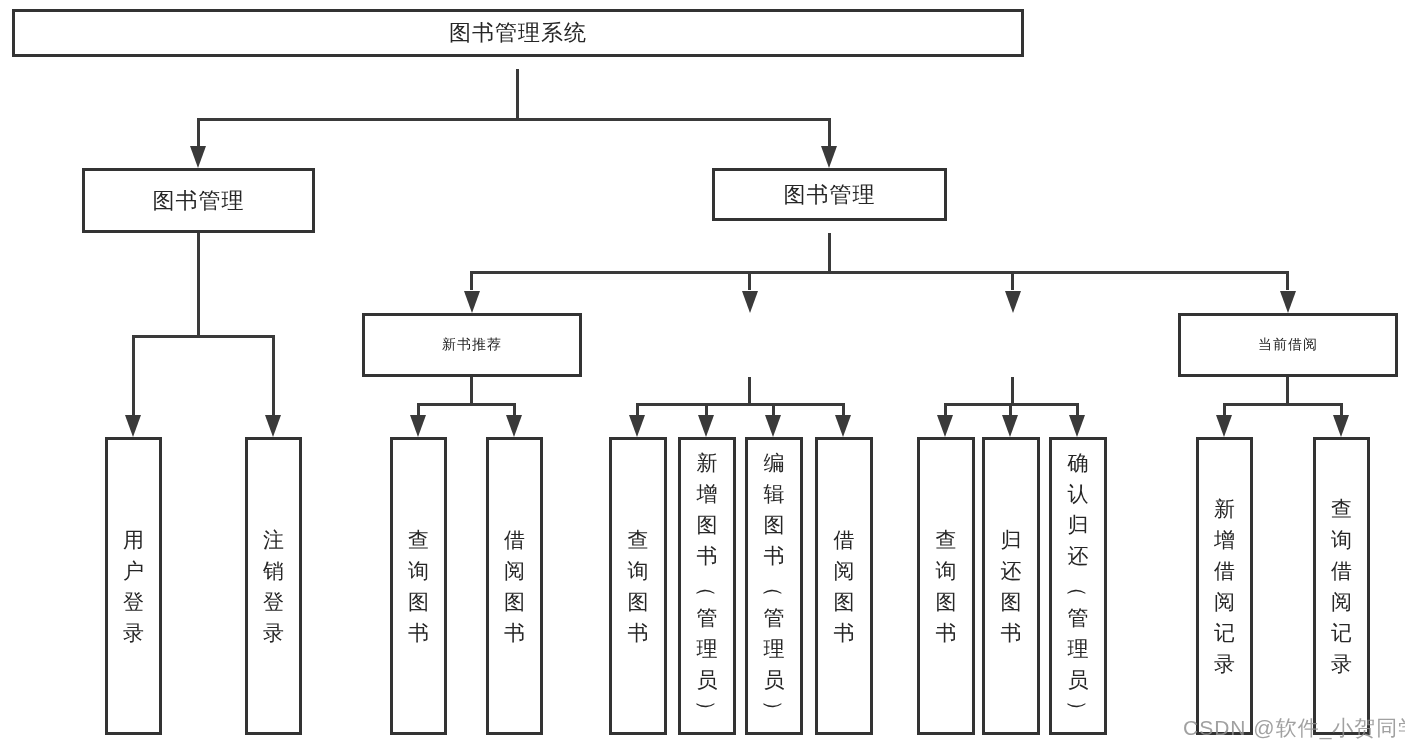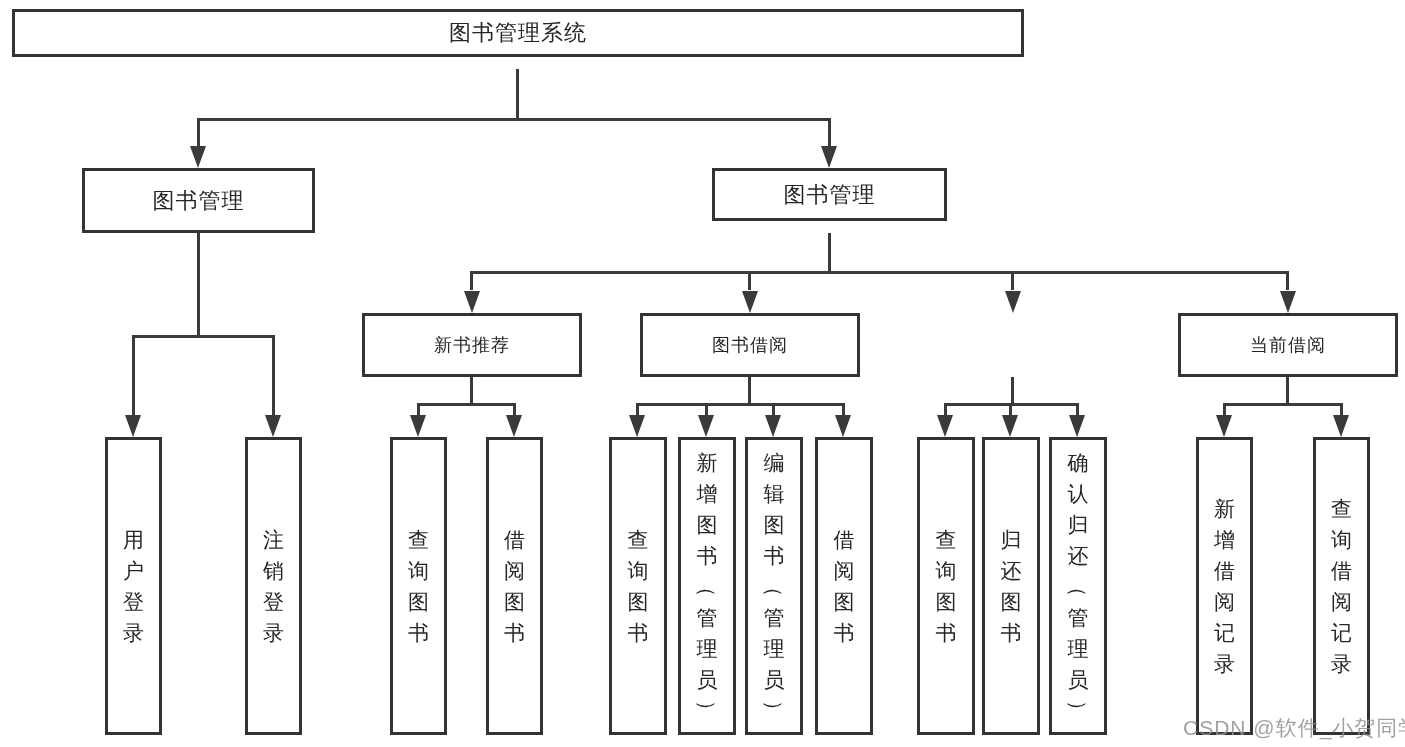--- a/index.html
+++ b/index.html
@@ -15,21 +15,21 @@
     position: absolute;
     box-sizing: border-box;
     border: 3px solid #333333;
     background: #ffffff;
     display: flex;
     align-items: center;
     justify-content: center;
     color: #262626;
   }
   .node-label { font-size: 22px; letter-spacing: 1px; }
-  .lvl3 .node-label { font-size: 18px; }
+  .lvl3 .node-label { font-size: 14px; }
   .leaf { flex-direction: column; }
   .vchar {
     height: 31px;
     line-height: 31px;
     font-size: 21px;
     text-align: center;
     color: #262626;
   }
   .vchar.rot { transform: rotate(90deg); }
   .hline, .vline { position: absolute; background: #3a3a3a; }
@@ -90,23 +90,20 @@
   <div class="vline" style="left:748px; top:271px; height:19px;"></div>
   <div class="arrow" style="left:742px; top:291px;"></div>
   <div class="vline" style="left:1011px; top:271px; height:19px;"></div>
   <div class="arrow" style="left:1005px; top:291px;"></div>
   <div class="vline" style="left:1286px; top:271px; height:19px;"></div>
   <div class="arrow" style="left:1280px; top:291px;"></div>
 
   <div class="box lvl3" style="left:362px; top:313px; width:220px; height:64px;">
     <span class="node-label">新书推荐</span>
   </div>
-  <div class="box lvl3" style="left:640px; top:313px; width:220px; height:64px;">
-    <span class="node-label">图书借阅</span>
-  </div>
   <div class="box lvl3" style="left:1178px; top:313px; width:220px; height:64px;">
     <span class="node-label">当前借阅</span>
   </div>
 
   <div class="vline" style="left:470px; top:377px; height:26px;"></div>
   <div class="hline" style="left:417px; top:403px; width:99px;"></div>
   <div class="vline" style="left:417px; top:403px; height:12px;"></div>
   <div class="arrow" style="left:410px; top:415px;"></div>
   <div class="vline" style="left:513px; top:403px; height:12px;"></div>
   <div class="arrow" style="left:506px; top:415px;"></div>

